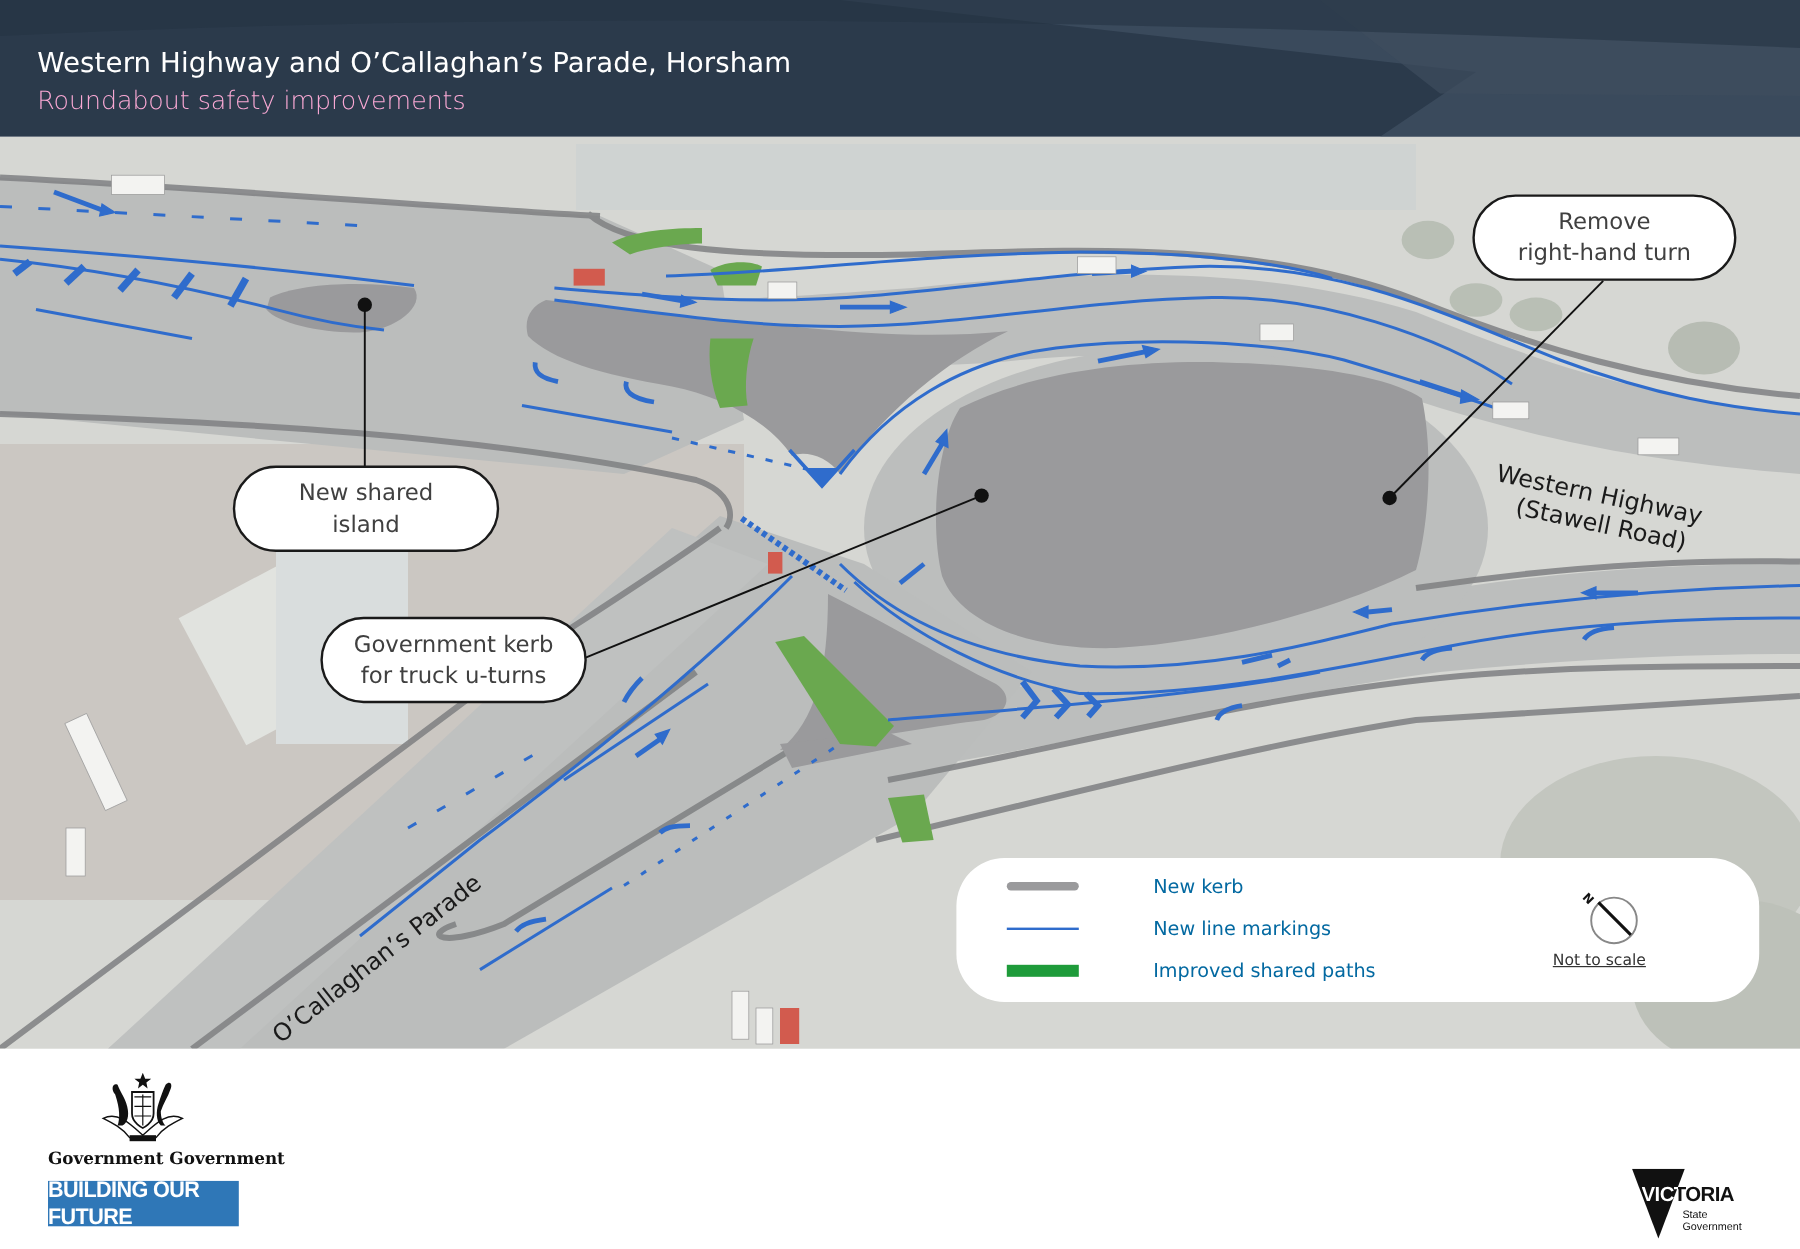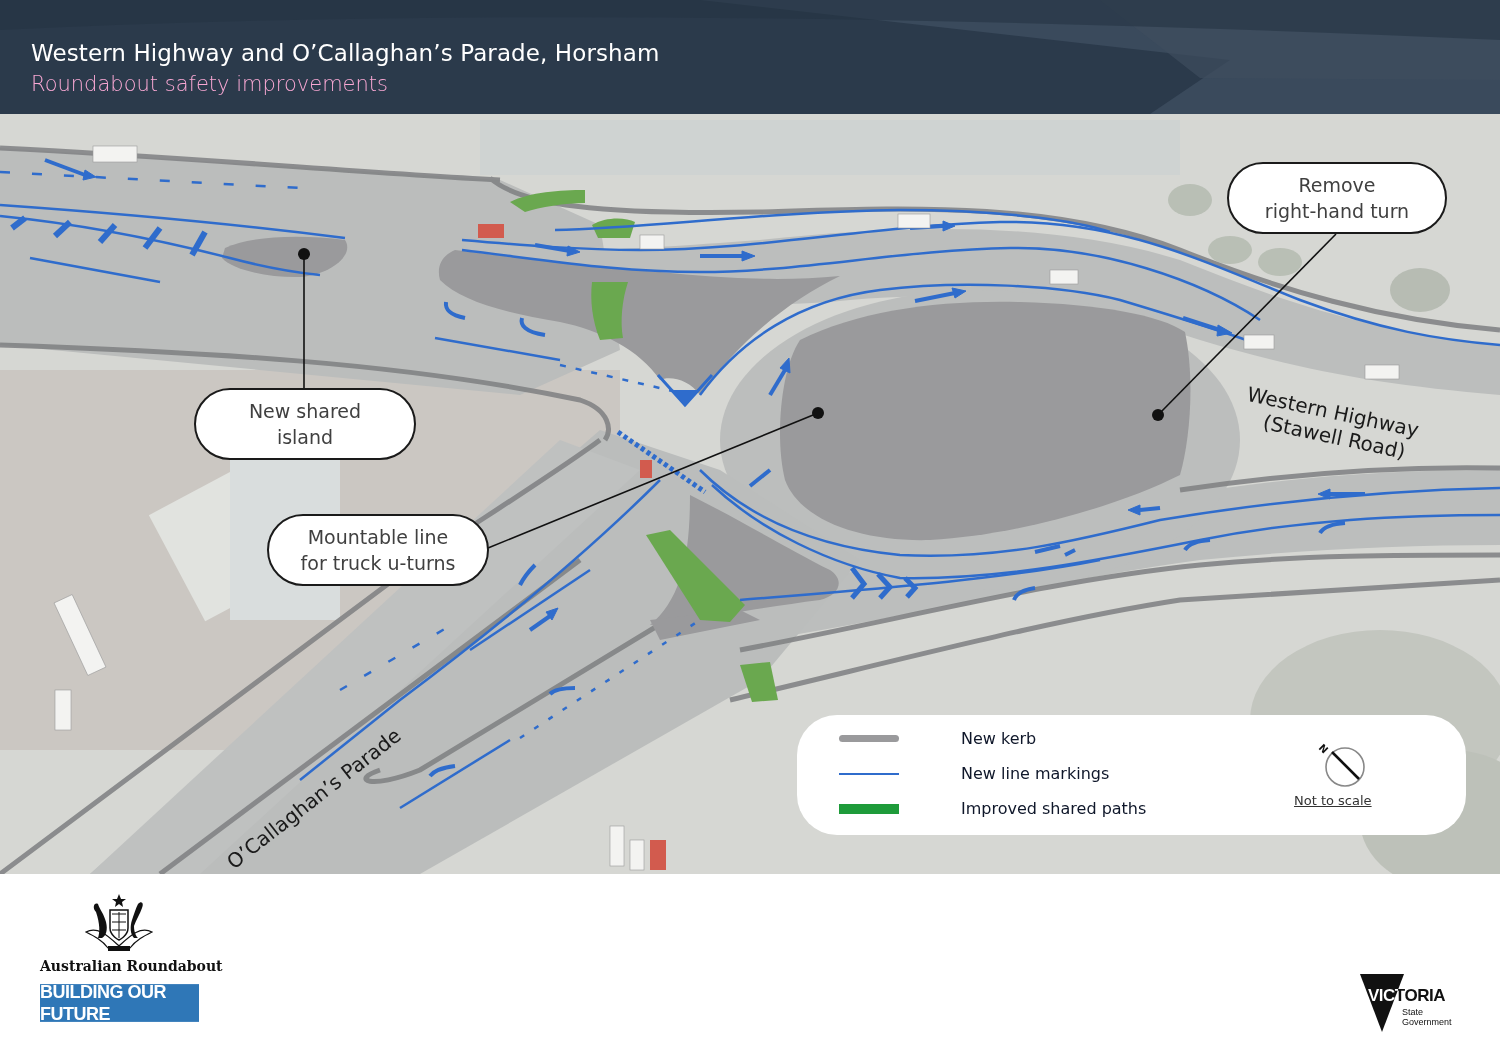--- a/index.html
+++ b/index.html
@@ -8,21 +8,21 @@
   .header svg { position:absolute; left:0; top:0; }
   .title { position:absolute; left:31px; top:40px; color:#ffffff; font-size:23px; letter-spacing:0.1px; white-space:nowrap; }
   .subtitle { position:absolute; left:31px; top:72px; color:#f9a8d4; font-size:21px; font-weight:300; white-space:nowrap; }
   .map { position:absolute; left:0; top:114px; width:1500px; height:760px; background:#d7d8d4; overflow:hidden; }
   .map svg.base { position:absolute; left:0; top:0; }
   .callout { position:absolute; background:#ffffff; border:2px solid #1a1a1a; border-radius:36px; text-align:center; font-size:19px; line-height:26px; color:#404040; box-sizing:border-box; display:flex; flex-direction:column; justify-content:center; }
   .road-label { position:absolute; font-size:20px; color:#1a1a1a; white-space:nowrap; transform-origin:left top; }
   .legend { position:absolute; left:797px; top:601px; width:669px; height:120px; background:#ffffff; border-radius:40px; }
   .legend-row { position:absolute; left:42px; display:flex; align-items:center; }
   .legend-swatch { width:60px; margin-right:62px; }
-  .legend-label { font-size:16px; color:#0f172a; white-space:nowrap; }
+  .legend-label { font-size:16px; color:#0369a1; white-space:nowrap; }
   .north { position:absolute; left:510px; top:22px; width:60px; height:60px; }
   .nts { position:absolute; left:497px; top:78px; font-size:13px; color:#333; white-space:nowrap;text-decoration:underline; }
   .footer { position:absolute; left:0; top:874px; width:1500px; height:167px; background:#ffffff; }
   .aus-gov { position:absolute; left:40px; top:84px; font-family:"DejaVu Serif", serif; font-weight:bold; font-size:14px; color:#111; white-space:nowrap; }
   .bof { position:absolute; left:40px; top:111px; width:159px; height:36px; background:#2f77b7; color:#ffffff; font-family:"Liberation Sans", sans-serif; font-weight:bold; font-size:18px; letter-spacing:-0.5px; display:flex; align-items:center; justify-content:center; transform:scaleY(1.05); }
   .crest { position:absolute; left:78px; top:18px; width:82px; height:64px; }
   .vicroads { position:absolute; left:1133px; top:96px; width:185px; height:50px; }
   .vicroads-text { position:absolute; left:56px; top:4px; font-size:30px; color:#2a3440; white-space:nowrap; letter-spacing:-0.5px; }
   .victoria { position:absolute; left:1360px; top:100px; width:110px; height:55px; }
   .vic-word { position:absolute; left:8px; top:12px; font-family:"Liberation Sans", sans-serif; font-weight:bold; font-size:17px; color:#111; letter-spacing:-0.5px; }
@@ -209,21 +209,21 @@
       <rect x="650" y="840" width="16" height="30"></rect>
       <rect x="640" y="460" width="12" height="18"></rect>
     </g>
   </svg>
 
   <div class="callout" style="left:194px; top:274px; width:222px; height:72px;">
     <div>New shared</div>
     <div>island</div>
   </div>
   <div class="callout" style="left:267px; top:400px; width:222px; height:72px;">
-    <div>Mountable line</div>
+    <div>Government kerb</div>
     <div>for truck u-turns</div>
   </div>
   <div class="callout" style="left:1227px; top:48px; width:220px; height:72px;">
     <div>Remove</div>
     <div>right-hand turn</div>
   </div>
 
   <div class="road-label" style="left:1250px; top:268px; transform:rotate(12deg);">Western Highway</div>
   <div class="road-label" style="left:1266px; top:296px; transform:rotate(12deg);">(Stawell Road)</div>
   <div class="road-label" style="left:222px; top:741px; transform:rotate(-38deg);">O’Callaghan’s Parade</div>
@@ -253,21 +253,21 @@
 <div class="footer">
   <svg class="crest" viewBox="0 0 82 64">
     <polygon points="41,2 43,7 48,7 44,10 45,15 41,12 37,15 38,10 34,7 39,7" fill="#111"></polygon>
     <path d="M32,18 L50,18 L50,36 C50,44 41,48 41,48 C41,48 32,44 32,36 Z" fill="#fff" stroke="#111" stroke-width="1.5"></path>
     <path d="M34,22 L48,22 M34,30 L48,30 M34,38 L48,38 M41,20 L41,46" stroke="#111" stroke-width="1"></path>
     <path d="M18,20 C14,16 16,10 20,12 C22,18 26,22 28,30 C30,38 28,44 24,46 L20,46 C22,40 22,32 18,20 Z" fill="#111"></path>
     <path d="M60,12 C64,8 66,12 64,16 C62,22 58,28 56,34 C56,40 58,44 60,46 L56,46 C52,42 52,34 54,28 C56,22 58,16 60,12 Z" fill="#111"></path>
     <path d="M8,40 C20,34 30,44 41,54 C52,44 62,34 74,40 C66,44 58,48 52,56 L30,56 C24,48 16,44 8,40 Z" fill="none" stroke="#111" stroke-width="1.2"></path>
     <rect x="30" y="54" width="22" height="5" fill="#111"></rect>
   </svg>
-  <div class="aus-gov">Australian Roundabout</div>
+  <div class="aus-gov">Government Government</div>
   <div class="bof">BUILDING OUR FUTURE</div>
 
 
   <div class="victoria">
     <svg width="50" height="60" viewBox="0 0 50 60" style="position:absolute;left:0;top:0;">
       <polygon points="0,0 44,0 22,58" fill="#111"></polygon>
     </svg>
     <div class="vic-word" style="color:#fff; mix-blend-mode:normal;">
       <span style="color:#fff;margin-top:28px;">VICTORIA</span>
     </div>

